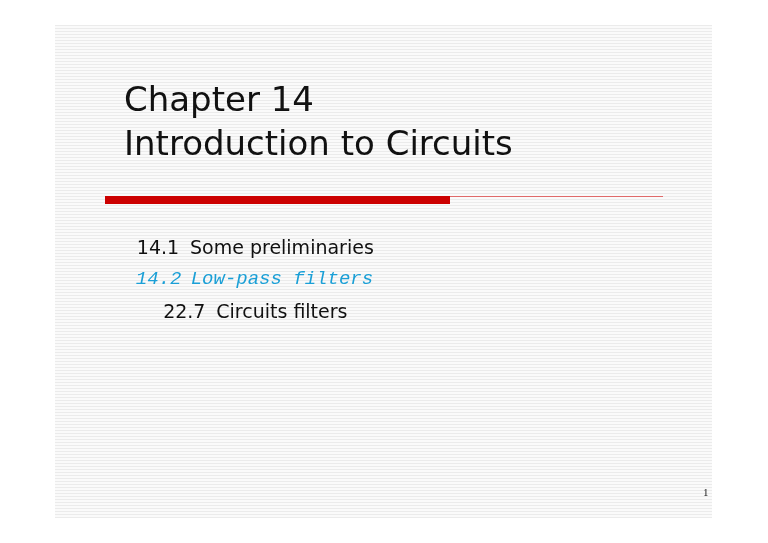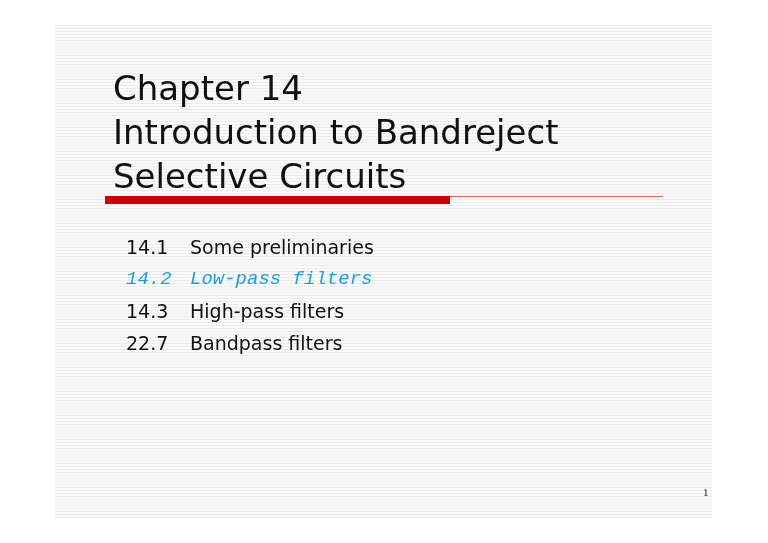--- a/index.html
+++ b/index.html
@@ -1,53 +1,49 @@
 <!DOCTYPE html>
 <html><head>
 <meta charset="utf-8">
 <style>
   html, body { margin:0; padding:0; }
   body { width:768px; height:543px; background:#ffffff; position:relative; overflow:hidden;
          font-family:"DejaVu Sans", sans-serif; }
   .slide { position:absolute; left:55px; top:25px; width:657px; height:493px;
            background: repeating-linear-gradient(to bottom, #ebebeb 0px, #ebebeb 1px, #fafafa 1px, #fafafa 3px); }
-  .title { position:absolute; left:113px; top:66px; margin:0; font-weight:normal;
+  .title { position:absolute; left:113px; top:66px; margin:11px; font-weight:normal;
            font-size:34px; line-height:44px; color:#111111; }
   .title div { white-space:nowrap; }
   .bar-thick { position:absolute; left:105px; top:196px; width:345px; height:8px; background:#cc0000; }
   .bar-thin { position:absolute; left:450px; top:196px; width:213px; height:1px; background:#e06a6a; }
   .toc { position:absolute; left:126px; top:231px; margin:0; padding:0; list-style:none; }
-  .toc li { height:32px; line-height:32px; font-size:19px; white-space:nowrap; color:#111111; }
+  .toc li { height:32px; line-height:32px; font-size:19px; white-space:nowrap; color:#111111;text-align:center; }
   .toc li.hl { color:#1a9fd6; font-style:italic;font-family:Liberation Mono, monospace; }
   .toc .num { display:inline-block; width:64px; }
   .page-num { position:absolute; left:703px; top:486px; font-family:"Liberation Serif", serif;
               font-size:11px; color:#222222; }
 </style>
 </head>
 <body>
 
 <div class="slide"></div>
 
 <h1 class="title">
   <div>Chapter 14</div>
-  <div>Introduction to Bandreject</div>
-  <div>Selective Circuits</div>
+  <div>Introduction to Circuits</div>
 </h1>
 
 <div class="bar-thick"></div>
 <div class="bar-thin"></div>
 
 <ul class="toc">
   <li>
     <span class="num">14.1</span><span>Some preliminaries</span>
   </li>
   <li class="hl">
     <span class="num">14.2</span><span>Low-pass filters</span>
   </li>
   <li>
-    <span class="num">14.3</span><span>High-pass filters</span>
-  </li>
-  <li>
-    <span class="num">22.7</span><span>Bandpass filters</span>
+    <span class="num">22.7</span><span>Circuits filters</span>
   </li>
 </ul>
 
 <div class="page-num">1</div>
 
 </body></html>

